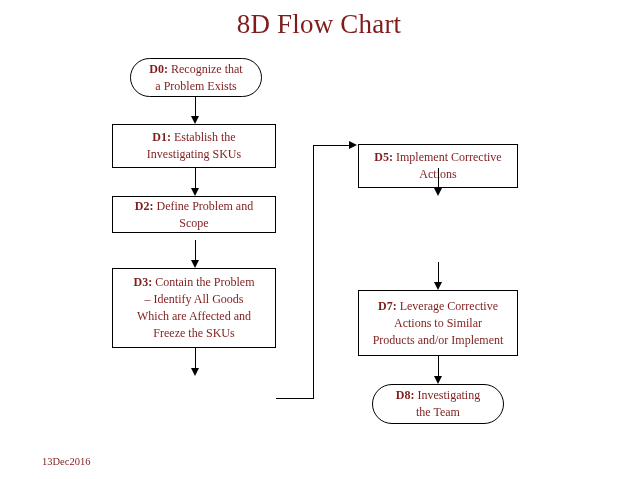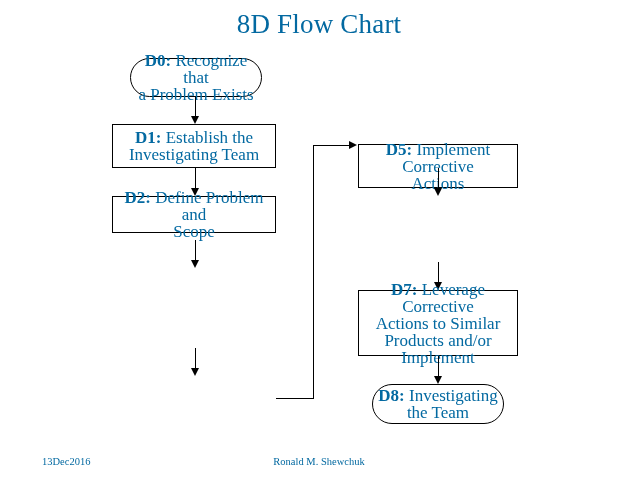--- a/index.html
+++ b/index.html
@@ -7,21 +7,21 @@
     padding: 0;
     background: #ffffff;
   }
   #page {
     position: relative;
     width: 638px;
     height: 479px;
     background: #ffffff;
     overflow: hidden;
     font-family: "Liberation Serif", "DejaVu Serif", serif;
-    color: #0369a1;
+    color: #7f1d1d;
   }
   #chart-title {
     position: absolute;
     left: 0;
     top: 8px;
     width: 638px;
     text-align: center;
     font-size: 27px;
     line-height: 32px;
     font-weight: normal;
@@ -29,21 +29,21 @@
   }
   .node {
     position: absolute;
     box-sizing: border-box;
     border: 1.4px solid #000000;
     background: #ffffff;
     display: flex;
     align-items: center;
     justify-content: center;
     text-align: center;
-    font-size: 17px;
+    font-size: 12px;
     line-height: 17px;
     padding: 2px 5px;
   }
   .node.oval {
     border-radius: 999px;
   }
   .node .txt {
     display: block;
     width: 100%;
     white-space: pre-line;
@@ -106,34 +106,40 @@
   <div class="node oval" style="left:130px; top:58px; width:132px; height:39px;">
     <span class="txt"><span class="code">D0:</span><span>  Recognize that
 a Problem Exists</span></span>
   </div>
 
   <div class="vline" style="left:195px; top:97px; height:21px;"></div>
   <div class="arrow-down" style="left:190.5px; top:116px;"></div>
 
   <div class="node" style="left:112px; top:124px; width:164px; height:44px;">
     <span class="txt"><span class="code">D1:</span><span>  Establish the
-Investigating Team</span></span>
+Investigating SKUs</span></span>
   </div>
 
   <div class="vline" style="left:195px; top:168px; height:22px;"></div>
   <div class="arrow-down" style="left:190.5px; top:188px;"></div>
 
   <div class="node" style="left:112px; top:196px; width:164px; height:37px;">
     <span class="txt"><span class="code">D2:</span><span>  Define Problem and
 Scope</span></span>
   </div>
 
   <div class="vline" style="left:195px; top:240px; height:22px;"></div>
   <div class="arrow-down" style="left:190.5px; top:260px;"></div>
 
+  <div class="node" style="left:112px; top:268px; width:164px; height:80px;">
+    <span class="txt"><span class="code">D3:</span><span>  Contain the Problem
+– Identify All Goods
+Which are Affected and
+Freeze the SKUs</span></span>
+  </div>
 
   <div class="vline" style="left:195px; top:348px; height:22px;"></div>
   <div class="arrow-down" style="left:190.5px; top:368px;"></div>
 
 
   <div class="hline" style="left:276px; top:398px; width:38px;"></div>
   <div class="vline" style="left:313px; top:145px; height:253px;"></div>
   <div class="hline" style="left:313px; top:145px; width:36px;"></div>
   <div class="arrow-right" style="left:349px; top:140.5px;"></div>
 
@@ -157,15 +163,14 @@
 
   <div class="vline" style="left:438px; top:356px; height:24px;"></div>
   <div class="arrow-down" style="left:433.5px; top:376px;"></div>
 
   <div class="node oval" style="left:372px; top:384px; width:132px; height:40px;">
     <span class="txt"><span class="code">D8:</span><span>  Investigating
 the Team</span></span>
   </div>
 
   <div id="footer-date">13Dec2016</div>
-  <div id="footer-author">Ronald M. Shewchuk</div>
 
 </div>
 
 </body></html>

